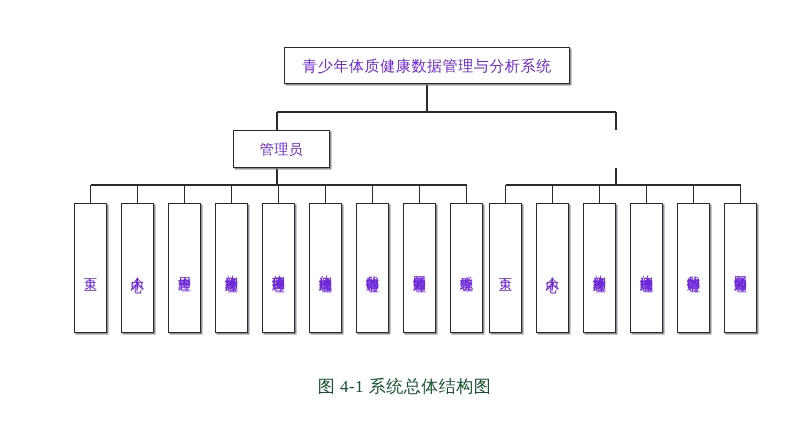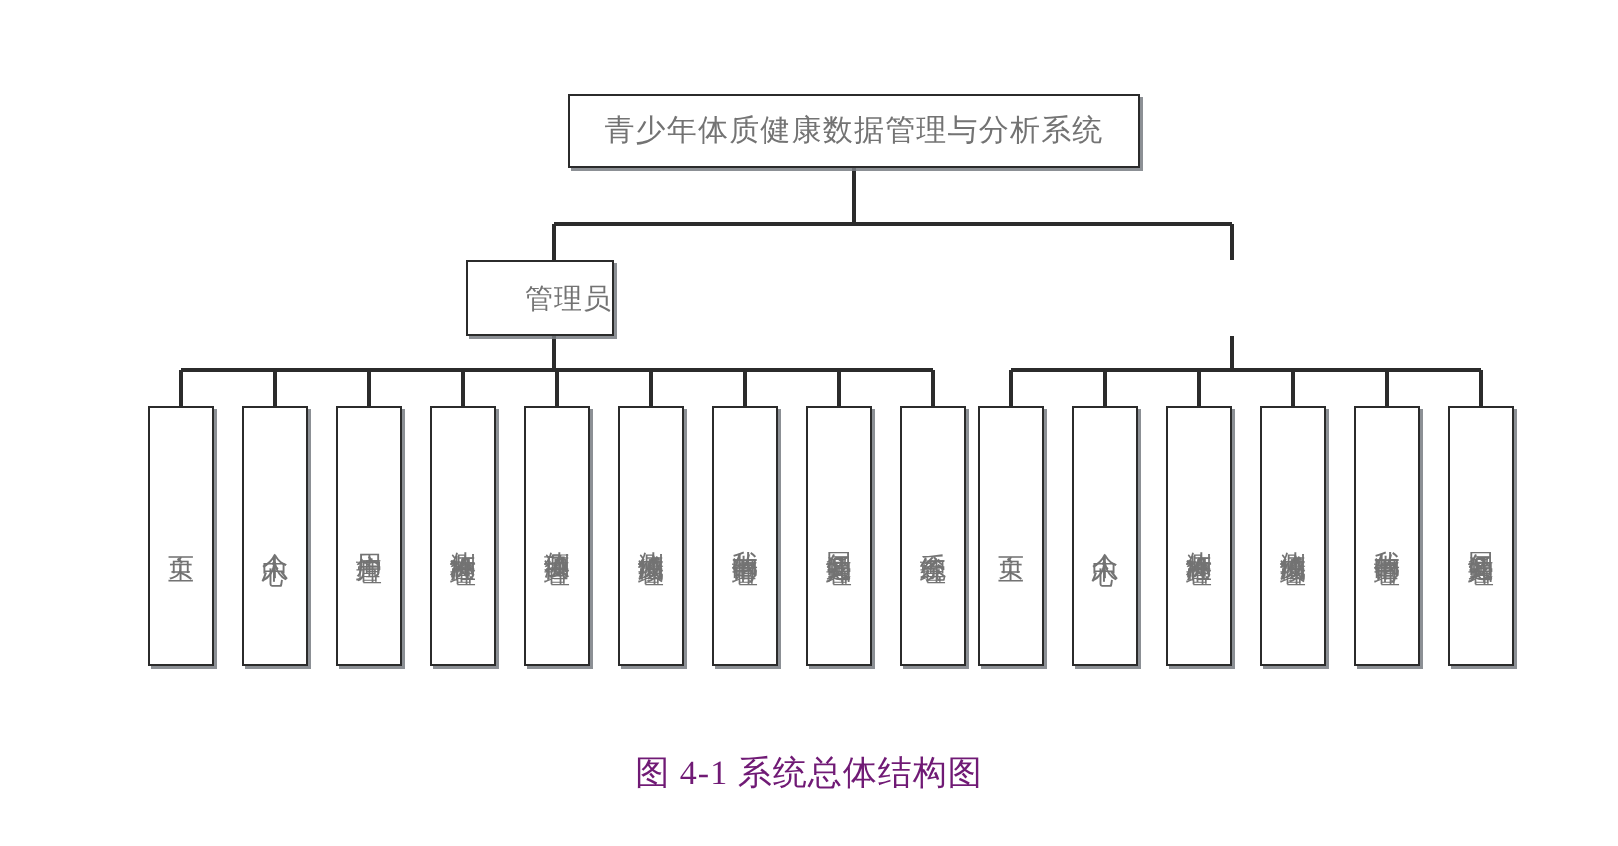--- a/index.html
+++ b/index.html
@@ -44,42 +44,41 @@
     display: flex;
     align-items: center;
     justify-content: center;
     text-align: center;
     z-index: 2;
   }
 
   .node-label {
     display: block;
     line-height: 1.18;
-    color: #737373;
+    color: #6d28d9;
   }
 
   
   .node.root {
     left: 284px;
     top: 47px;
     width: 286px;
     height: 37px;
   }
   .node.root .node-label {
     font-size: 15px;
     letter-spacing: 0.6px;
     white-space: nowrap;
   }
 
   
   .node.actor {
     top: 130px;
-    width: 74px;
+    width: 97px;
     height: 38px;
-    justify-content: flex-end;
   }
   .node.actor .node-label {
     font-size: 14px;
     letter-spacing: 0.5px;
     white-space: nowrap;
   }
   .node.actor-admin { left: 233px; }
   .node.actor-user  { left: 572px; }
 
   
@@ -101,21 +100,21 @@
   
   #figure-caption {
     position: absolute;
     left: 0;
     top: 375px;
     width: 809px;
     text-align: center;
     font-family: "Liberation Serif", "DejaVu Serif", serif;
     font-size: 17px;
     letter-spacing: 0.5px;
-    color: #701a75;
+    color: #14532d;
   }
 </style>
 </head>
 <body>
 
 <div id="diagram-root">
 
   <svg id="connectors" viewBox="0 0 809 423" width="809" height="423" aria-hidden="true">
     <g stroke="#2b2b2b" stroke-width="1.6" fill="none" shape-rendering="crispEdges">
 

